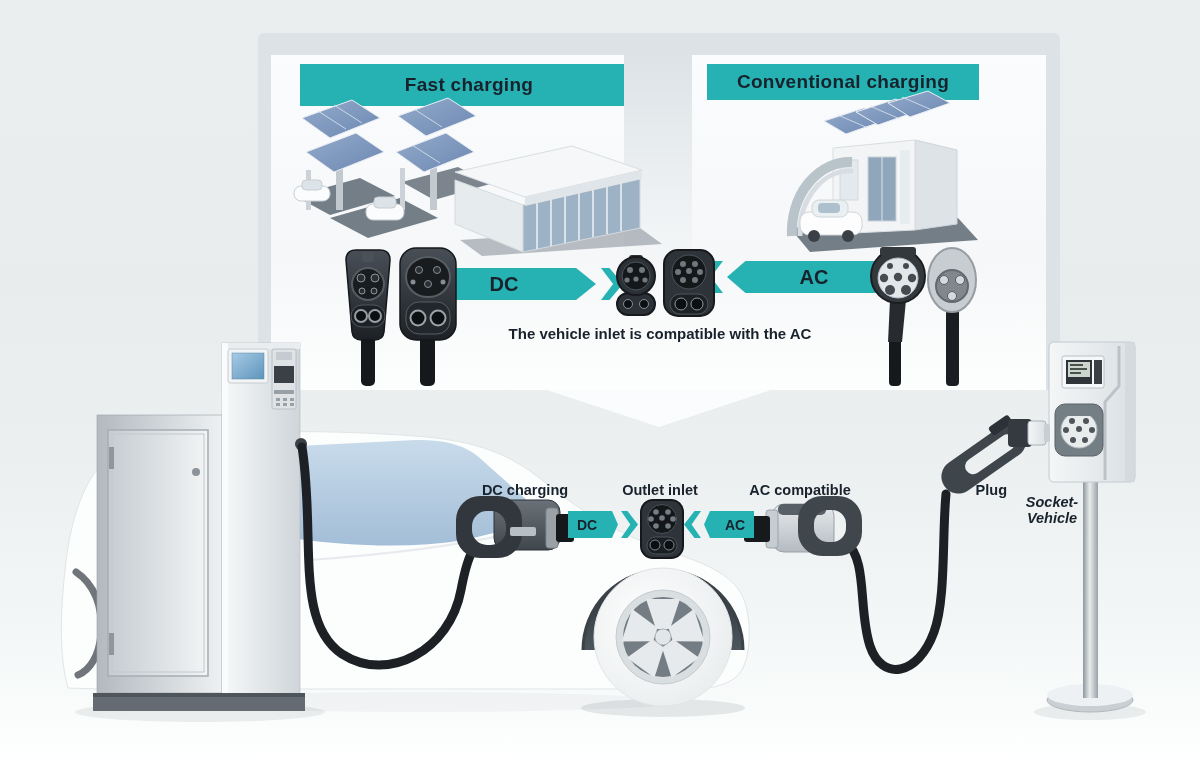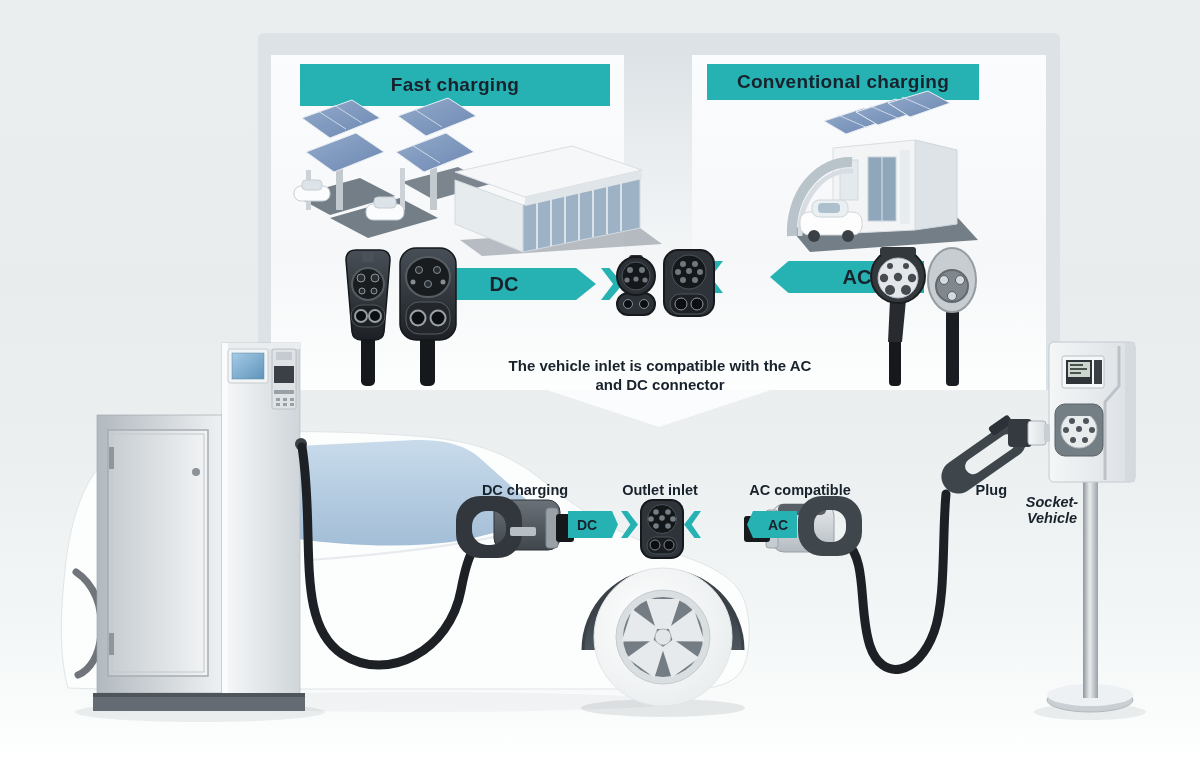--- a/index.html
+++ b/index.html
@@ -16,49 +16,48 @@
   .bubble-strip{left:624px;top:55px;width:68px;height:215px;z-index:1;
                 background:linear-gradient(180deg,var(--bubble-gray) 0%,rgba(220,226,230,0) 100%);}
   .bubble-tail{left:544px;top:389px;width:230px;height:38px;background:#fbfcfd;
                clip-path:polygon(0 0,100% 0,50% 100%);z-index:1;}
   
   .banner{background:var(--teal);color:var(--text-dark);display:flex;align-items:center;justify-content:center;
           font-size:19px;font-weight:bold;letter-spacing:.3px;z-index:2;}
   .arrow{background:var(--teal);color:var(--text-dark);display:flex;align-items:center;justify-content:center;
          font-weight:bold;z-index:2;}
   .arrow-r{clip-path:polygon(0 0,88% 0,100% 50%,88% 100%,0 100%);}
-  .arrow-l{clip-path:polygon(12% 0,100% 0,100% 100%,12% 100%,0 50%);margin-left:43px;}
+  .arrow-l{clip-path:polygon(12% 0,100% 0,100% 100%,12% 100%,0 50%);}
   .chev-r{background:var(--teal);clip-path:polygon(0 0,38% 0,100% 50%,38% 100%,0 100%,55% 50%);z-index:2;}
   .chev-l{background:var(--teal);clip-path:polygon(100% 0,62% 0,0 50%,62% 100%,100% 100%,45% 50%);z-index:2;}
   .big-arrow{font-size:20px;}
   .small-arrow{font-size:14px;}
   
-  .note{color:var(--text-dark);font-size:15px;font-weight:bold;text-align:center;line-height:19px;z-index:5;margin-top:32px;}
+  .note{color:var(--text-dark);font-size:15px;font-weight:bold;text-align:center;line-height:19px;z-index:5;}
   .lbl{color:var(--text-dark);font-size:14.5px;font-weight:bold;text-align:center;line-height:16px;z-index:5;}
   .scene-svg{left:0;top:0;width:1200px;height:766px;z-index:3;}
 </style>
 </head>
 <body>
 
 <div class="abs bubble-outer"></div>
 <div class="abs bubble-white"></div>
 <div class="abs bubble-strip"></div>
 <div class="abs bubble-tail"></div>
 
-<div class="abs banner" style="left:300px;top:64px;width:310px;height:42px;">Fast charging</div>
+<div class="abs banner" style="left:300px;top:64px;width:310px;height:42px;padding-left:14px;">Fast charging</div>
 <div class="abs banner" style="left:707px;top:64px;width:272px;height:36px;">Conventional charging</div>
 
 <div class="abs arrow arrow-r big-arrow" style="left:430px;top:268px;width:166px;height:32px;padding-right:18px;box-sizing:border-box;">DC</div>
 <div class="abs chev-r" style="left:601px;top:268px;width:22px;height:32px;"></div>
 <div class="abs chev-l" style="left:701px;top:261px;width:22px;height:32px;"></div>
 <div class="abs arrow arrow-l big-arrow" style="left:727px;top:261px;width:154px;height:32px;padding-left:20px;box-sizing:border-box;">AC</div>
 
 <div class="abs note" style="left:460px;top:324px;width:400px;">
   <div>The vehicle inlet is compatible with the AC</div>
-  <div>and DC connector</div>
 </div>
 
 <svg class="abs scene-svg" viewBox="0 0 1200 766">
   <defs>
     <linearGradient id="gMetalH" x1="0" y1="0" x2="1" y2="0">
       <stop offset="0" stop-color="#b2b9bf"></stop>
         <stop offset="1" stop-color="#eef1f3"></stop>
     </linearGradient>
     <linearGradient id="gDoor" x1="0" y1="0" x2="1" y2="0">
       <stop offset="0" stop-color="#c6ccd1"></stop>

